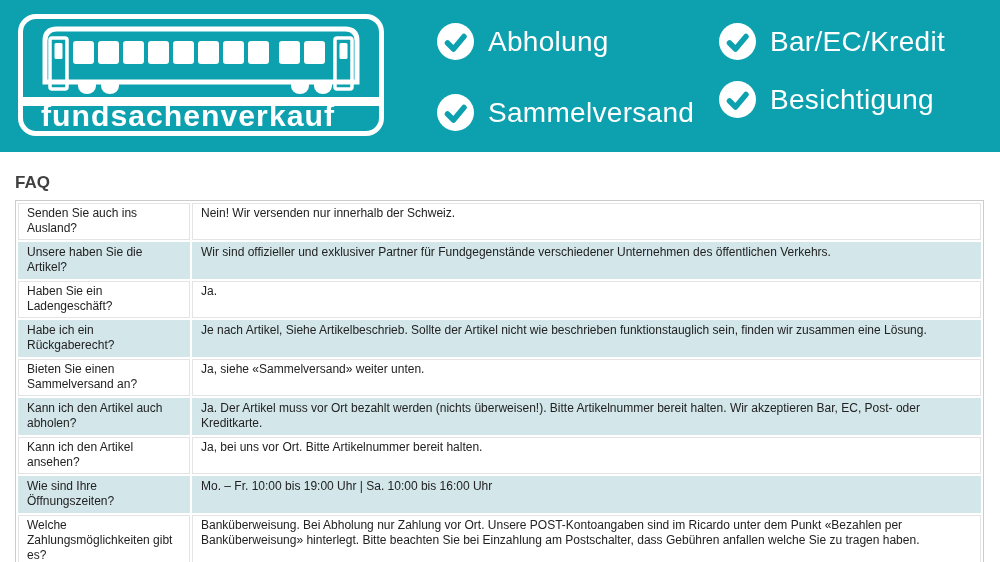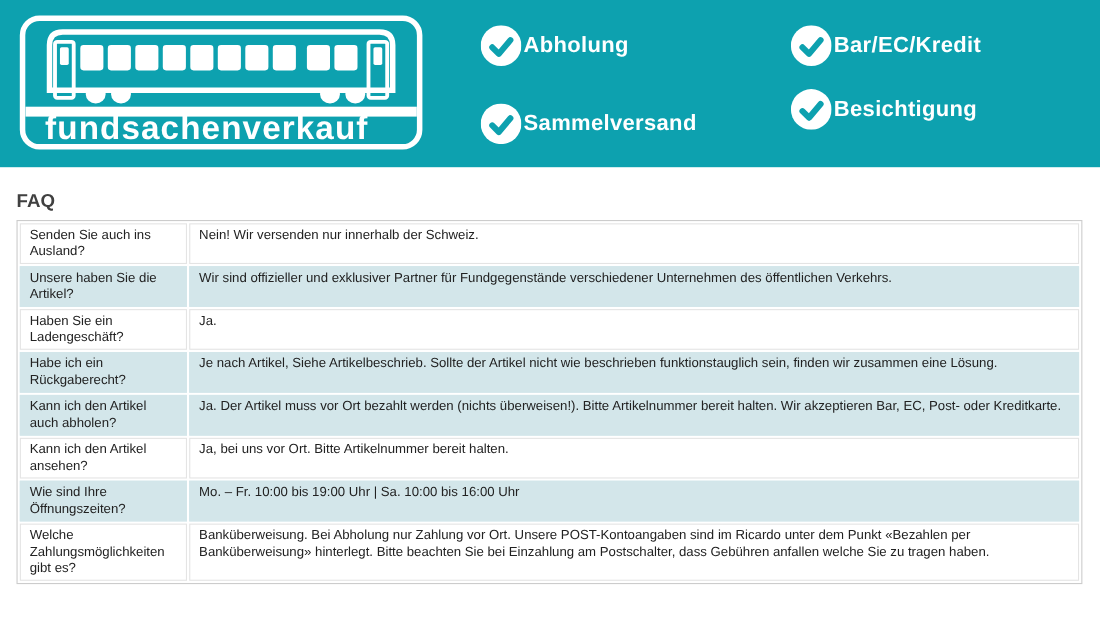--- a/index.html
+++ b/index.html
@@ -27,24 +27,24 @@
     border:5px solid #ffffff;
     border-radius:18px;
   }
   .logo-box svg{display:block;margin:1px 0 0 0;}
   .feature{
     position:absolute;
     display:flex;align-items:center;
     height:37px;
   }
   .feature .label{
-    margin-left:2px;
+    margin-left:14px;
     color:#ffffff;
-    font-size:20px;
-    font-weight:bold;
+    font-size:28px;
+    font-weight:normal;
     letter-spacing:0.3px;
     white-space:nowrap;
   }
   .pos-1{left:437px;top:23px;}
   .pos-2{left:719px;top:23px;}
   .pos-3{left:437px;top:94px;}
   .pos-4{left:719px;top:81px;}
 
   
   .content{padding:0 16px 0 15px;}
@@ -63,21 +63,21 @@
   }
   table.qa-table td{
     font-size:12px;
     line-height:15px;
     color:#222222;
     padding:2px 8px 3px 8px;
     vertical-align:top;
     border:1px solid #e4e4e4;
     background:#ffffff;
   }
-  table.qa-table td.q{width:152px;}
+  table.qa-table td.q{width:172px;}
   table.qa-table tr.stripe td{
     background:var(--stripe);
     border-color:var(--stripe);
   }
   td.bold-answer{font-weight:normal;}
 </style>
 </head>
 <body>
 
 <div class="header">
@@ -161,20 +161,24 @@
           <td class="a">Wir sind offizieller und exklusiver Partner für Fundgegenstände verschiedener Unternehmen des öffentlichen Verkehrs.</td>
         </tr>
         <tr>
           <td class="q">Haben Sie ein Ladengeschäft?</td>
           <td class="a">Ja.</td>
         </tr>
         <tr class="stripe">
           <td class="q">Habe ich ein Rückgaberecht?</td>
           <td class="a">Je nach Artikel, Siehe Artikelbeschrieb. Sollte der Artikel nicht wie beschrieben funktionstauglich sein, finden wir zusammen eine Lösung.</td>
         </tr>
+        <tr>
+          <td class="q">Bieten Sie einen Sammelversand an?</td>
+          <td class="a">Ja, siehe «Sammelversand» weiter unten.</td>
+        </tr>
         <tr class="stripe">
           <td class="q">Kann ich den Artikel auch abholen?</td>
           <td class="a">Ja. Der Artikel muss vor Ort bezahlt werden (nichts überweisen!). Bitte Artikelnummer bereit halten. Wir akzeptieren Bar, EC, Post- oder Kreditkarte.</td>
         </tr>
         <tr>
           <td class="q">Kann ich den Artikel ansehen?</td>
           <td class="a">Ja, bei uns vor Ort. Bitte Artikelnummer bereit halten.</td>
         </tr>
         <tr class="stripe">
           <td class="q">Wie sind Ihre Öffnungszeiten?</td>

